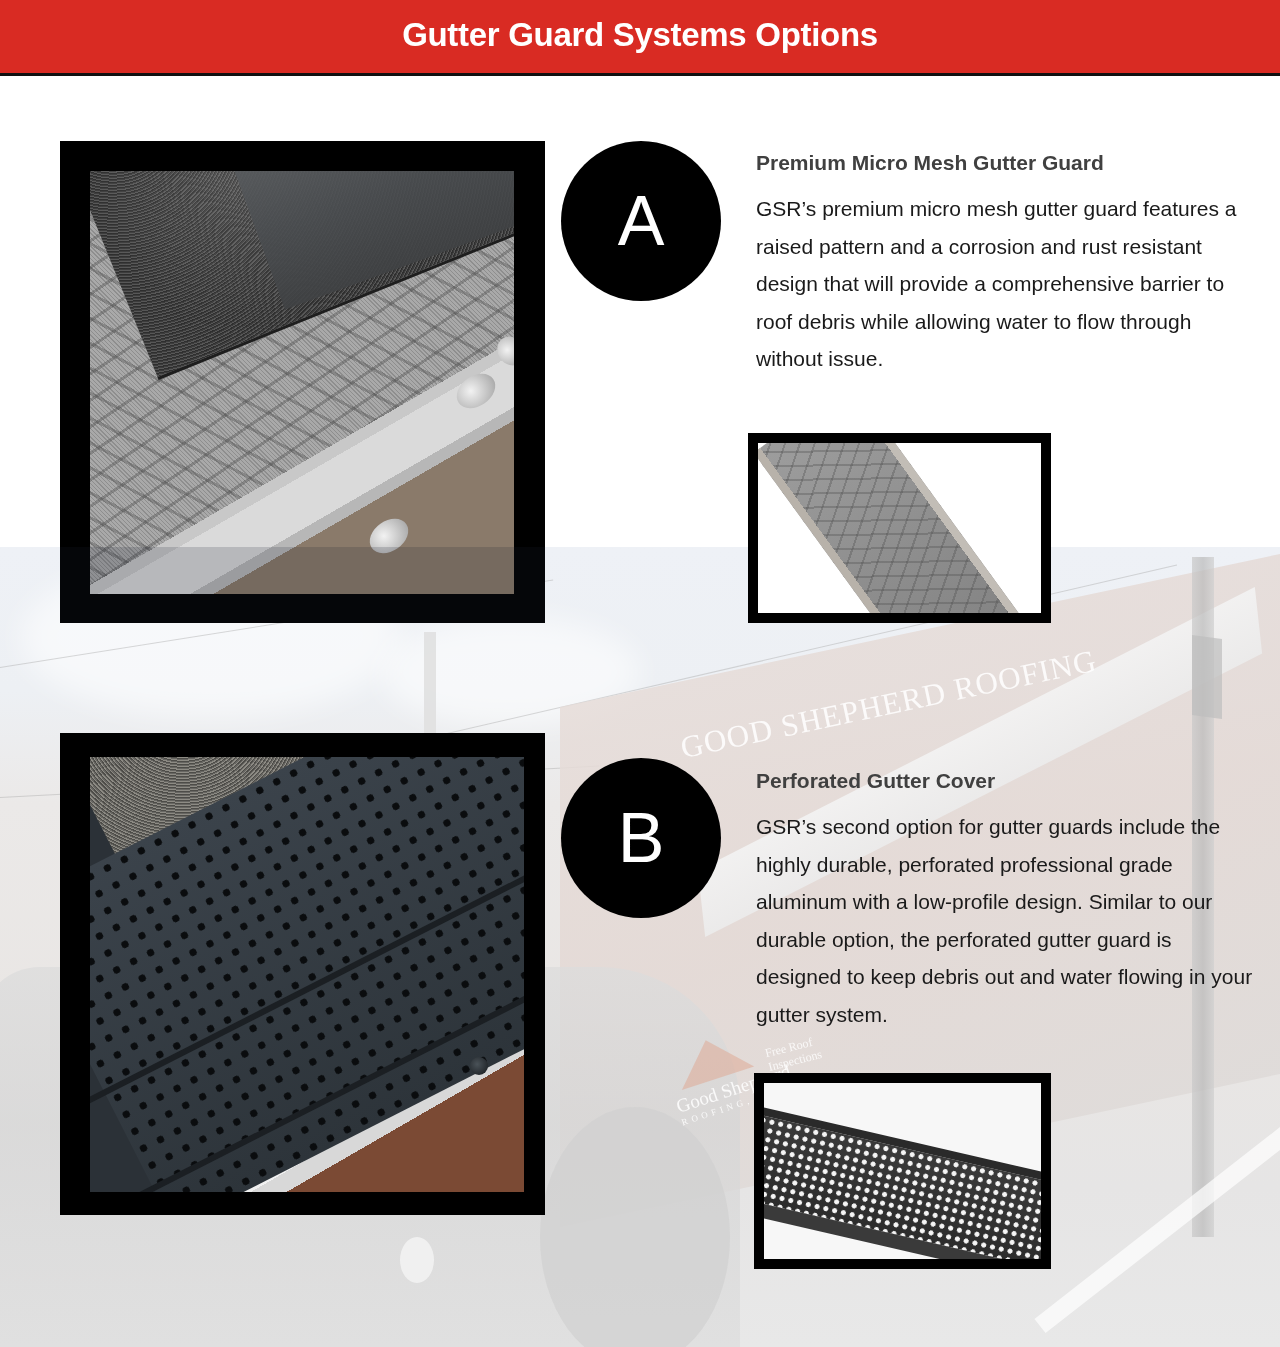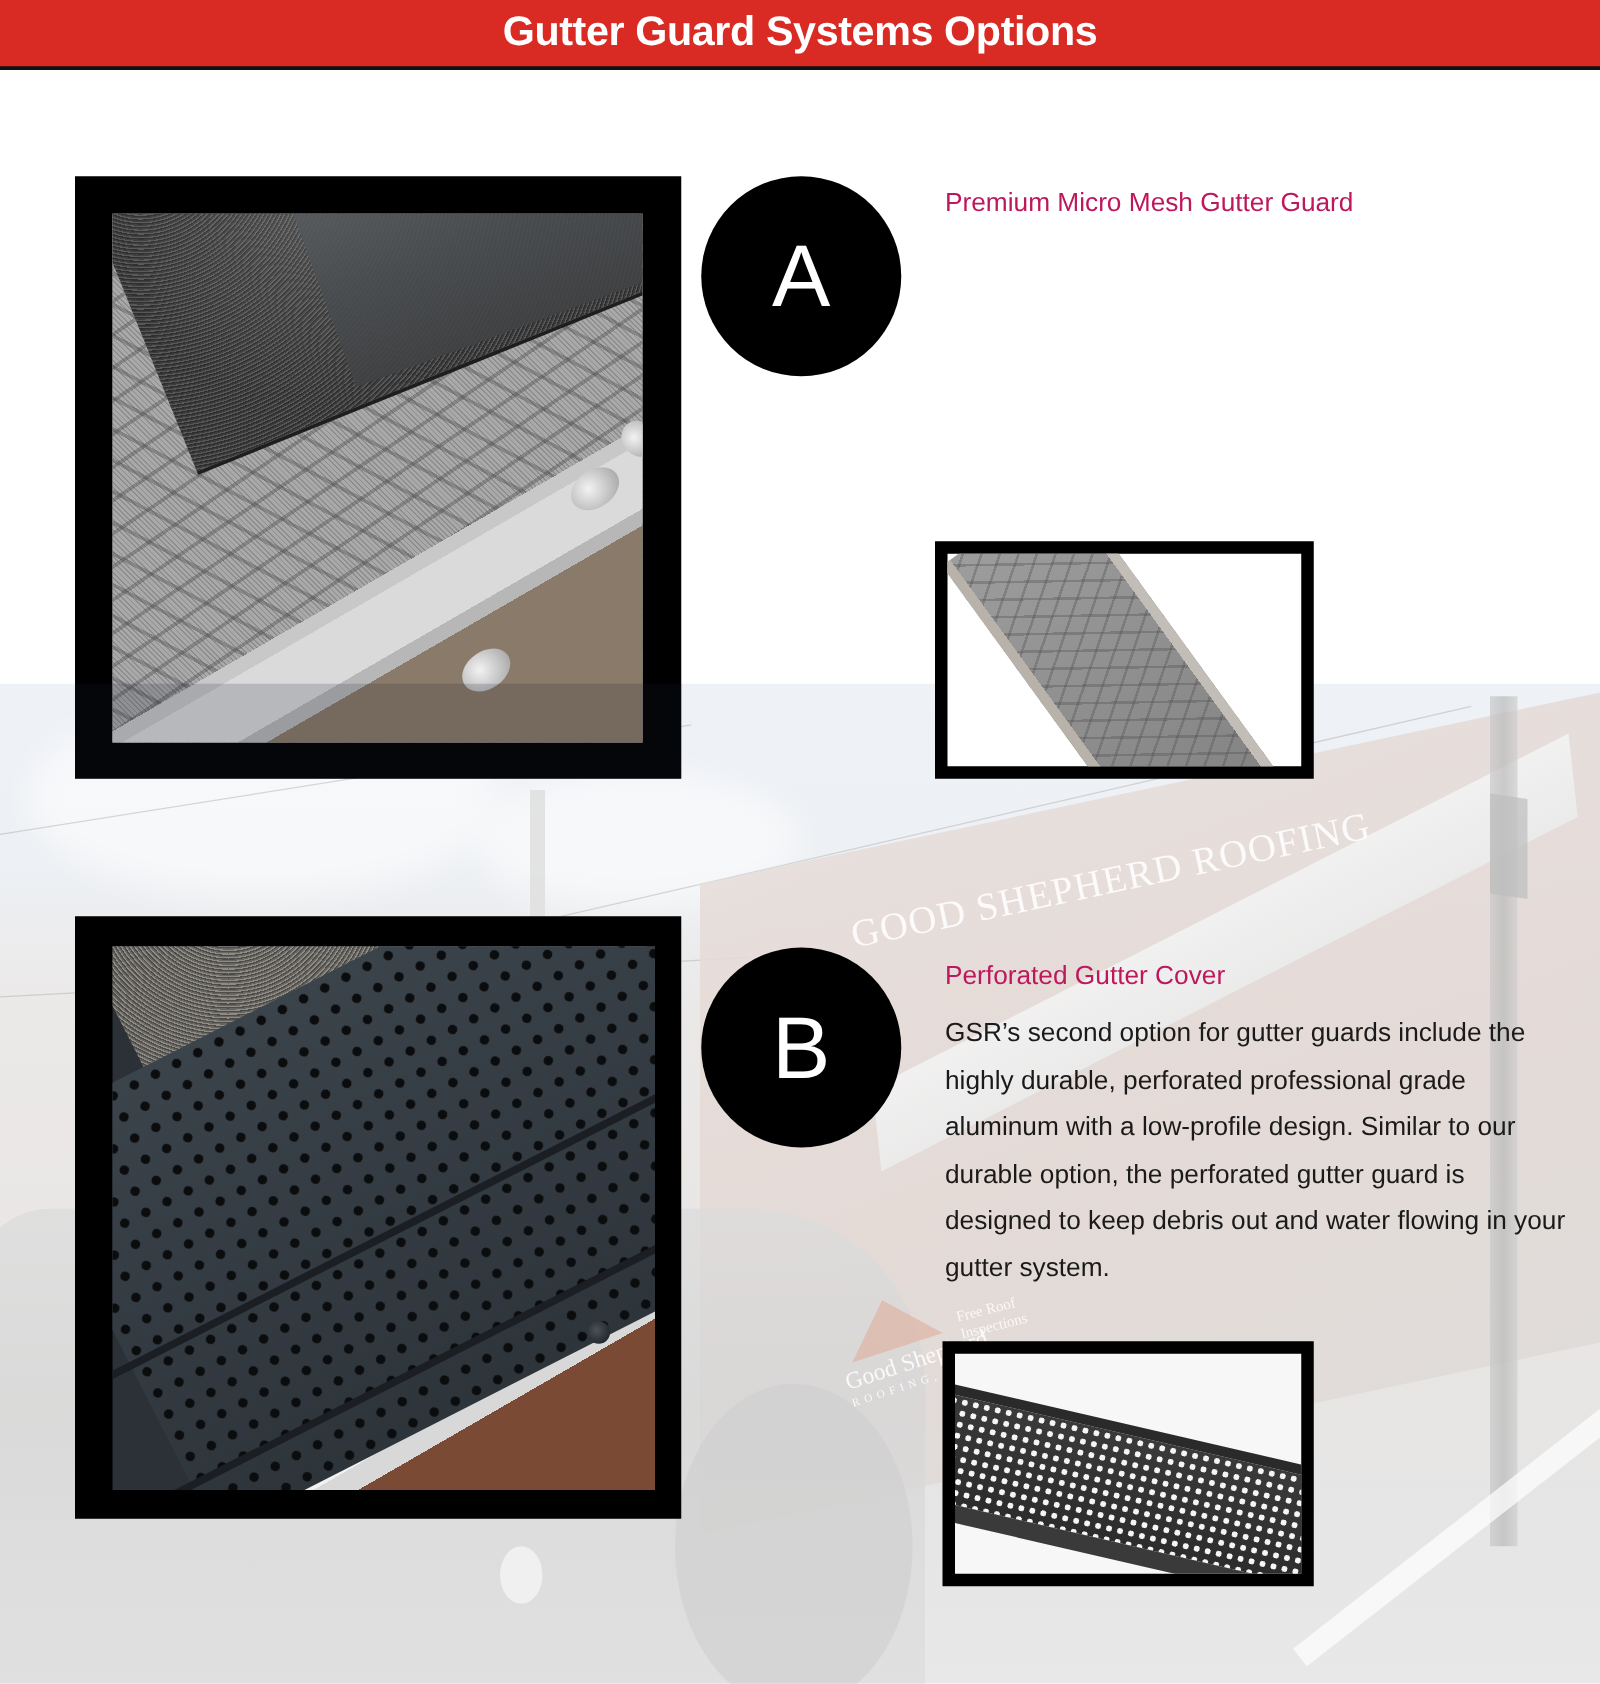--- a/index.html
+++ b/index.html
@@ -1,21 +1,21 @@
 <!DOCTYPE html>
 <html><head>
   <meta charset="utf-8">
   <style>
     * { box-sizing: border-box; margin: 0; padding: 0; }
     html, body { width: 1280px; height: 1347px; overflow: hidden; background: #ffffff; }
     body { position: relative; font-family: "Liberation Sans", sans-serif; color: #111; }
 
     
     .header {
-      position: absolute; left: 0; top: 0; width: 1280px; height: 56px;
+      position: absolute; left: 0; top: 0; width: 1280px; height: 76px;
       background: #d92b23; border-bottom: 3px solid #111;
       display: flex; align-items: center; justify-content: center;
     }
     .header h1 {
       color: #fff; font-size: 33px; font-weight: bold; letter-spacing: -0.3px;
       margin-top: -4px;
     }
 
     
     .bg-photo {
@@ -171,21 +171,21 @@
       display: flex; align-items: center; justify-content: center;
       font-size: 70px; font-weight: normal;
     }
     #badge-a { left: 561px; top: 141px; }
     #badge-b { left: 561px; top: 758px; }
 
     
     .option-text { position: absolute; left: 756px; width: 500px; }
     #text-a { top: 150px; }
     #text-b { top: 768px; }
-    .option-title { font-size: 21px; font-weight: normal; line-height: 26px; margin-bottom: 14px; color: #be185d; }
+    .option-title { font-size: 21px; font-weight: bold; line-height: 26px; margin-bottom: 14px; color: #404040; }
     .option-desc { font-size: 21px; line-height: 37.6px; color: #1a1a1a; }
 
     
     .thumb { position: absolute; background: #000; }
     .thumb .inner { position: absolute; left: 10px; top: 10px; right: 10px; bottom: 10px; background: #fff; overflow: hidden; }
     #thumb-a { left: 748px; top: 433px; width: 303px; height: 190px; }
     #thumb-b { left: 754px; top: 1073px; width: 297px; height: 196px; }
 
     .thumb-mesh-strip {
       position: absolute; left: 10px; top: -60px; width: 120px; height: 360px;
@@ -246,20 +246,21 @@
       <div class="rivet" style="left:408px;top:165px;width:26px;"></div>
       <div class="rivet" style="left:278px;top:350px;"></div>
     </div>
     <div class="frame-tint"></div>
   </div>
 
   <div class="badge" id="badge-a">A</div>
 
   <div class="option-text" id="text-a">
     <h2 class="option-title">Premium Micro Mesh Gutter Guard</h2>
+    <p class="option-desc">GSR’s premium micro mesh gutter guard features a raised pattern and a corrosion and rust resistant design that will provide a comprehensive barrier to roof debris while allowing water to flow through without issue.</p>
   </div>
 
   <div class="thumb" id="thumb-a">
     <div class="inner">
       <div class="thumb-mesh-strip"></div>
     </div>
   </div>
 </section>
 
 <section>

